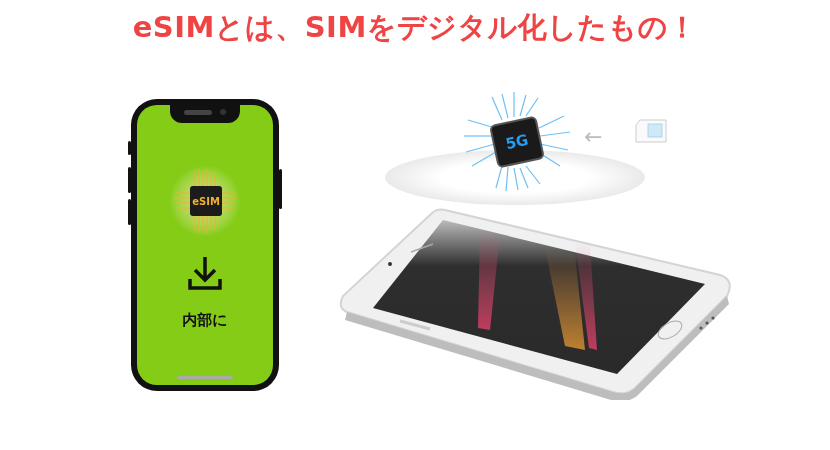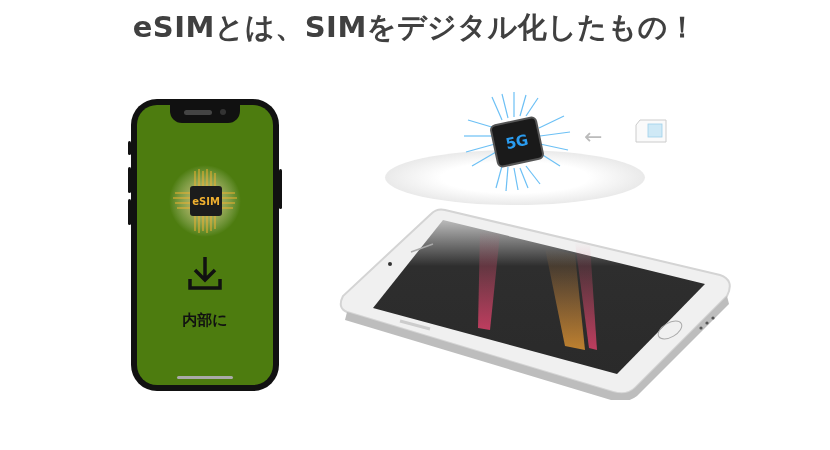--- a/index.html
+++ b/index.html
@@ -1,20 +1,20 @@
 <!DOCTYPE html>
 <html><head>
 <meta charset="utf-8">
 <style>
   html,body{margin:0;padding:0;background:#fff;}
   body{width:830px;height:450px;position:relative;overflow:hidden;font-family:"DejaVu Sans","Liberation Sans",sans-serif;}
-  .title{position:absolute;left:0;width:830px;top:8px;text-align:center;font-size:29px;font-weight:bold;color:#404040;letter-spacing:0.5px;}
+  .title{position:absolute;left:0;width:830px;top:8px;text-align:center;font-size:29px;font-weight:bold;color:#ef4444;letter-spacing:0.5px;}
   
   .phone{position:absolute;left:131px;top:99px;width:148px;height:292px;background:#111;border-radius:26px;}
-  .phone .screen{position:absolute;left:6px;top:6px;right:6px;bottom:6px;background:#4d7c0f;border-radius:20px;overflow:hidden;}
+  .phone .screen{position:absolute;left:6px;top:6px;right:6px;bottom:6px;background:#84cc16;border-radius:20px;overflow:hidden;}
   .phone .notch{position:absolute;left:50%;top:0;transform:translateX(-50%);width:70px;height:18px;background:#111;border-radius:0 0 12px 12px;}
   .phone .speaker{position:absolute;left:14px;top:5px;width:28px;height:5px;background:#444;border-radius:3px;}
   .phone .cam{position:absolute;left:50px;top:4px;width:6px;height:6px;background:#333;border-radius:50%;}
   .phone .btn{position:absolute;background:#111;width:3px;border-radius:2px;}
   .home-bar{position:absolute;left:50%;bottom:6px;transform:translateX(-50%);width:56px;height:3px;background:#aaa;border-radius:2px;}
   .chip{position:absolute;left:32px;top:60px;width:72px;height:72px;}
   .chip-core{position:absolute;left:21px;top:21px;width:32px;height:30px;background:#1c1c1c;border-radius:3px;color:#f0b030;font-size:10px;font-weight:bold;display:flex;align-items:center;justify-content:center;}
   .dl-icon{position:absolute;left:50px;top:150px;width:36px;height:36px;}
   .inst-text{position:absolute;left:0;right:0;top:203px;text-align:center;font-weight:bold;font-size:15px;line-height:24px;color:#111;}
   

